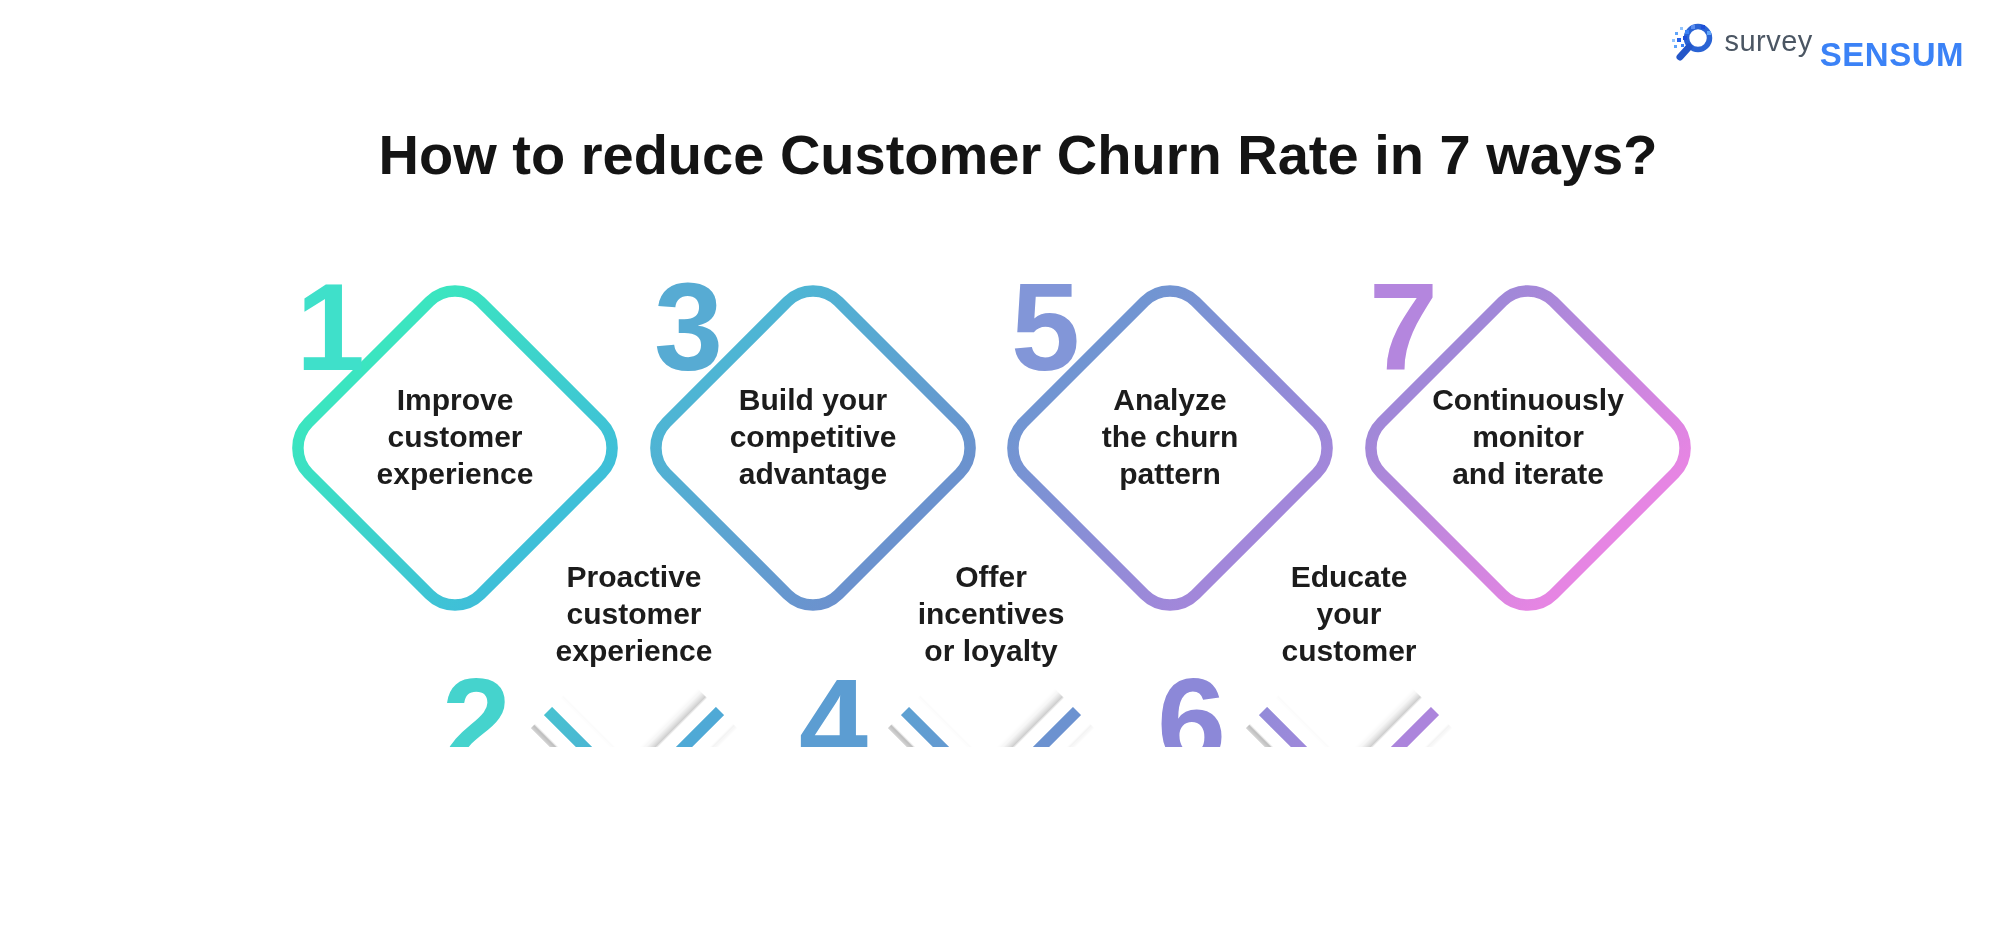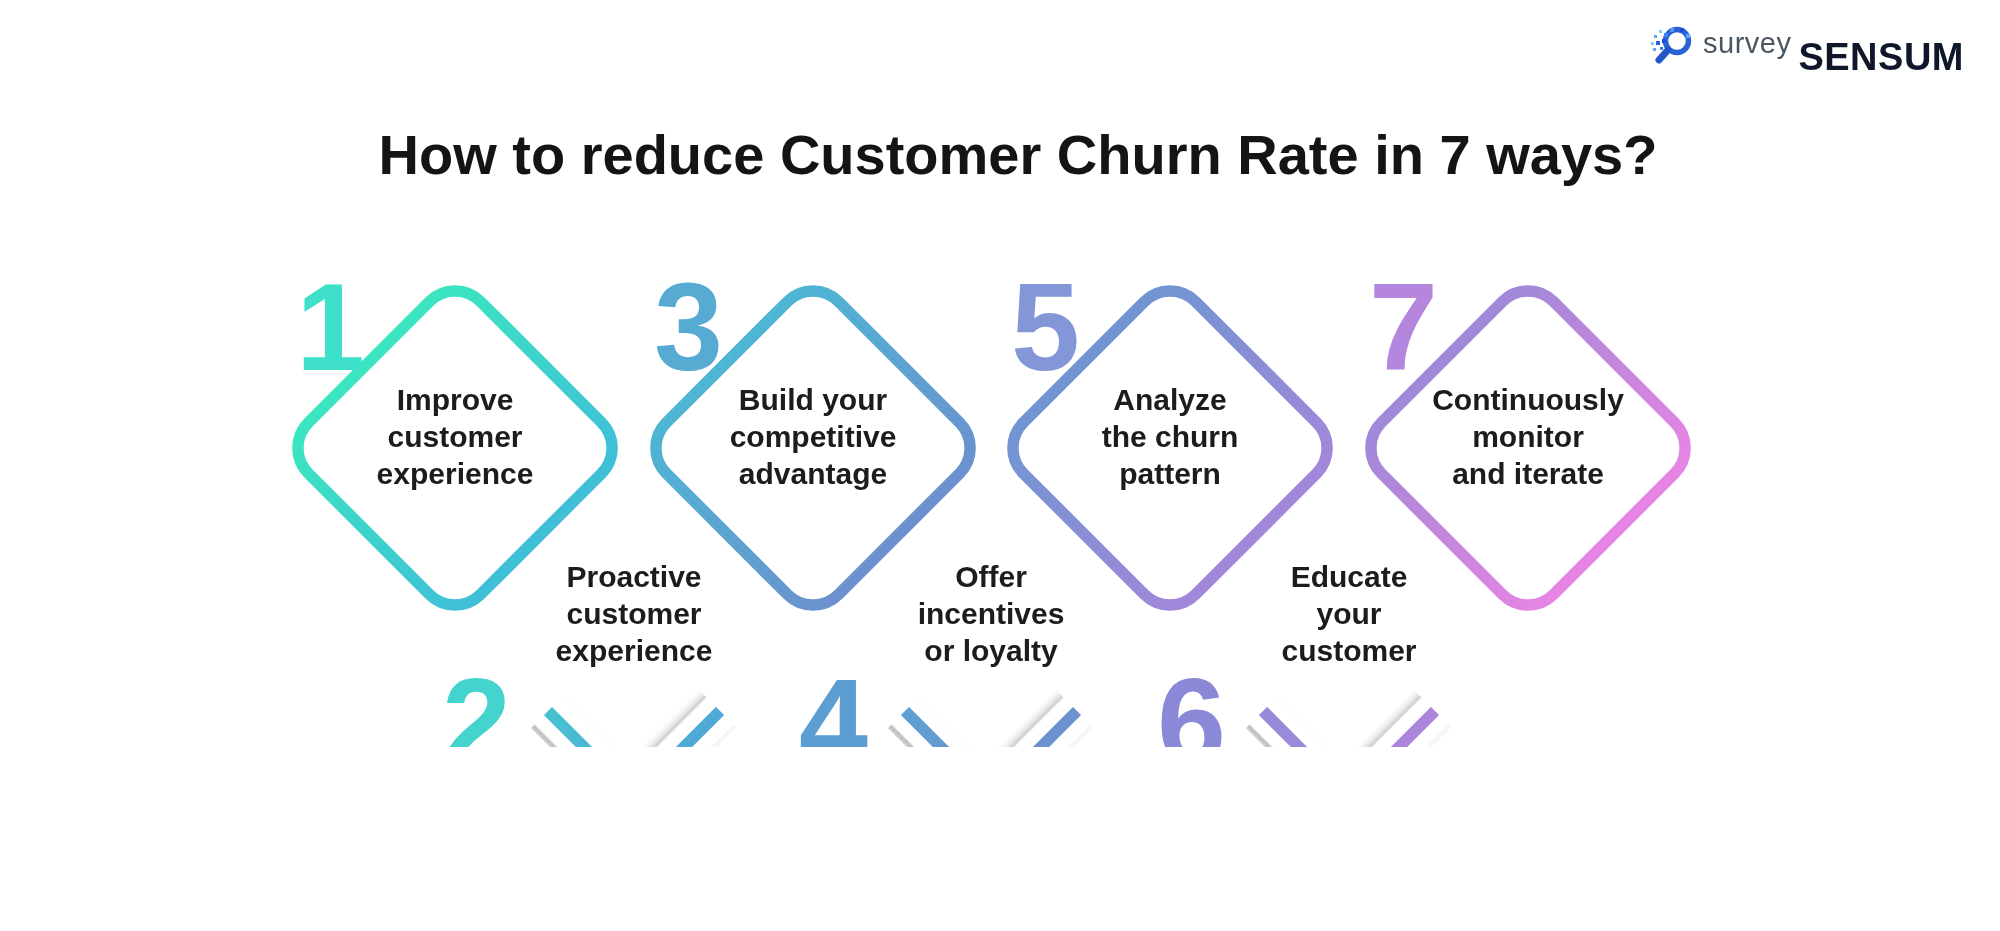--- a/index.html
+++ b/index.html
@@ -28,23 +28,23 @@
     align-items:center;
     gap:7px;
   }
   #logo .logo-survey{
     font-size:29px;
     font-weight:400;
     color:#4b5663;
     letter-spacing:0.5px;
   }
   #logo .logo-sensum{
-    font-size:38px;
+    font-size:33px;
     font-weight:800;
-    color:#0f172a;
+    color:#3b82f6;
     letter-spacing:0.5px;
     margin-top:28px;
   }
   #diagram{position:absolute;left:0;top:0;}
   #floor-shadow{
     position:absolute;
     left:490px;top:853px;
     width:1040px;height:22px;
     border-radius:50%;
     background:radial-gradient(closest-side,rgba(100,100,100,0.45),rgba(140,140,140,0.20) 55%,rgba(200,200,200,0) 95%);

